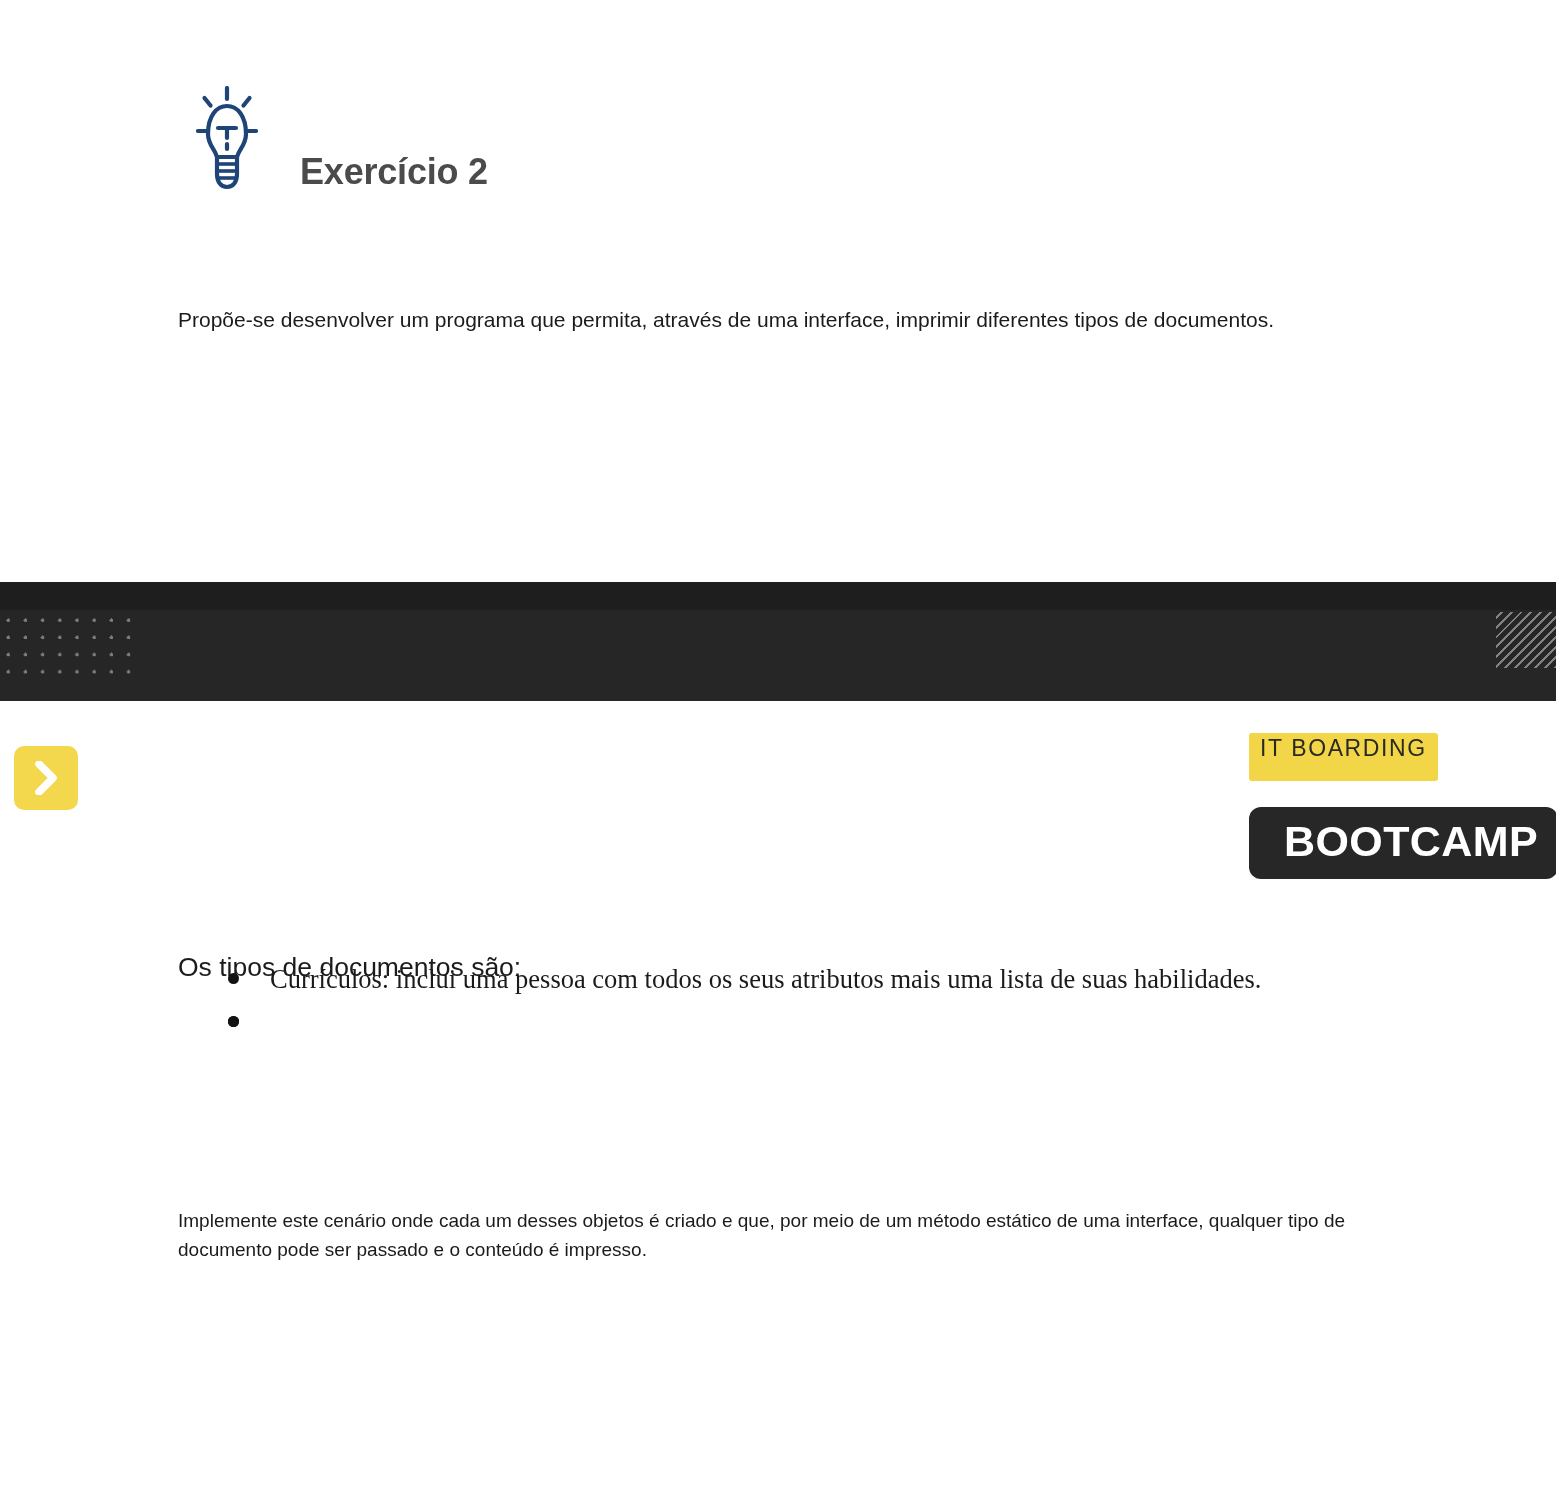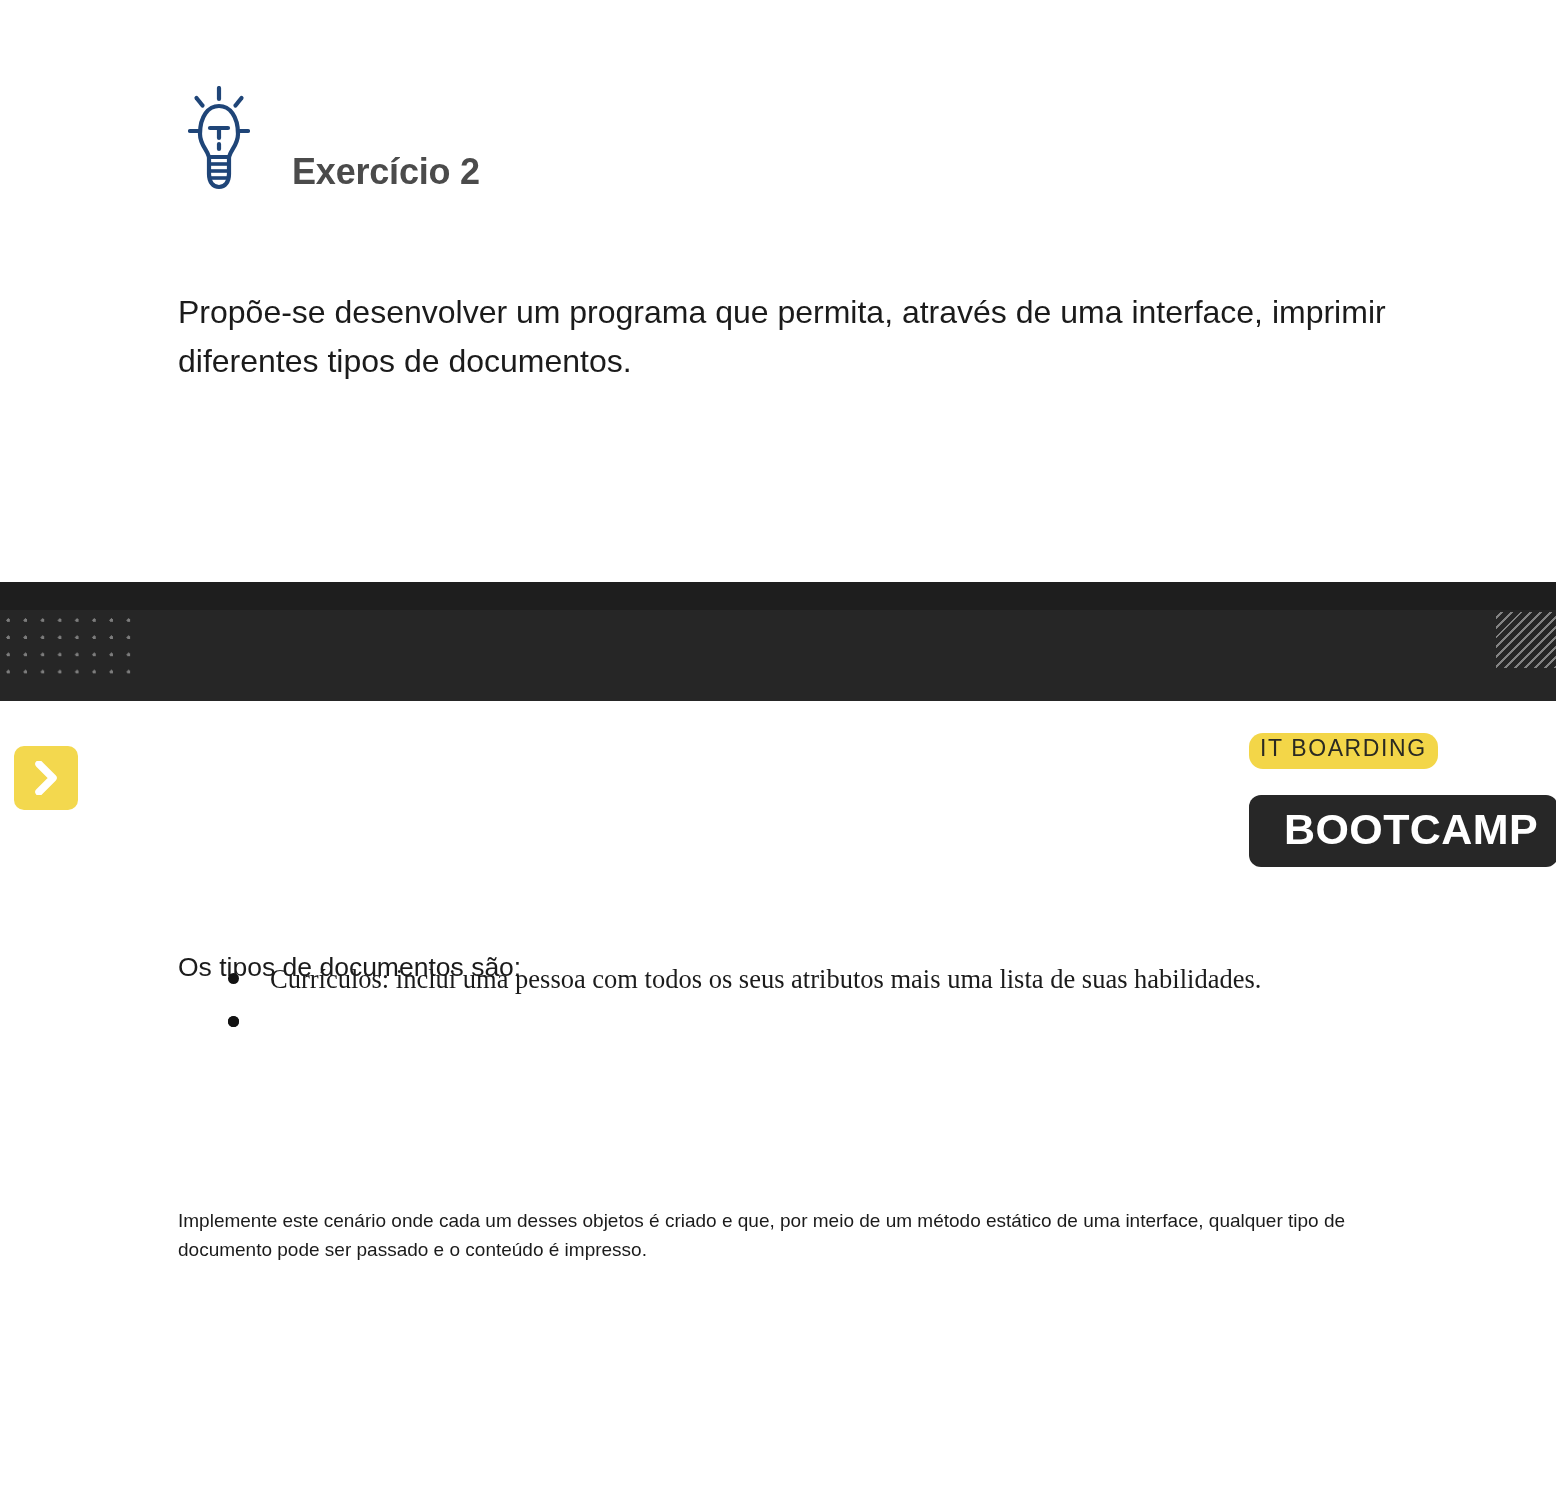--- a/index.html
+++ b/index.html
@@ -11,21 +11,21 @@
     width: 1556px;
     height: 1496px;
     position: relative;
     font-family: "Liberation Sans", sans-serif;
     overflow: hidden;
   }
 
   
   .header-block {
     position: absolute;
-    left: 188px;
+    left: 196px;
     top: 74px;
     display: flex;
     align-items: flex-end;
     height: 120px;
   }
   .bulb-icon {
     width: 62px;
     height: 108px;
     display: block;
     flex: 0 0 auto;
@@ -37,23 +37,23 @@
     color: #4b4b4b;
     letter-spacing: -0.2px;
     line-height: 1;
     white-space: nowrap;
   }
 
   
   .intro-para {
     position: absolute;
     left: 178px;
-    top: 256px;
+    top: 283px;
     width: 1210px;
-    font-size: 32px;
+    font-size: 21px;
     line-height: 1.52;
     color: #1b1b1b;
   }
 
   
   .dark-band {
     position: absolute;
     left: 0;
     top: 582px;
     width: 1556px;
@@ -114,22 +114,22 @@
     position: absolute;
     left: 1249px;
     top: 733px;
   }
   .logo-eyebrow {
     display: inline-block;
     background: #f3d648;
     color: #2a2a22;
     font-size: 23px;
     letter-spacing: 1.6px;
-    padding: 3px 11px 8px 11px;
-    border-radius: 14px;
+    padding: 3px 11px 20px 11px;
+    border-radius: 3px;
     line-height: 1.08;
   }
   .logo-main {
     margin-top: 26px;
     background: #272727;
     border-radius: 12px;
     padding: 13px 20px 16px 35px;
     display: inline-block;
   }
   .logo-main-text {

